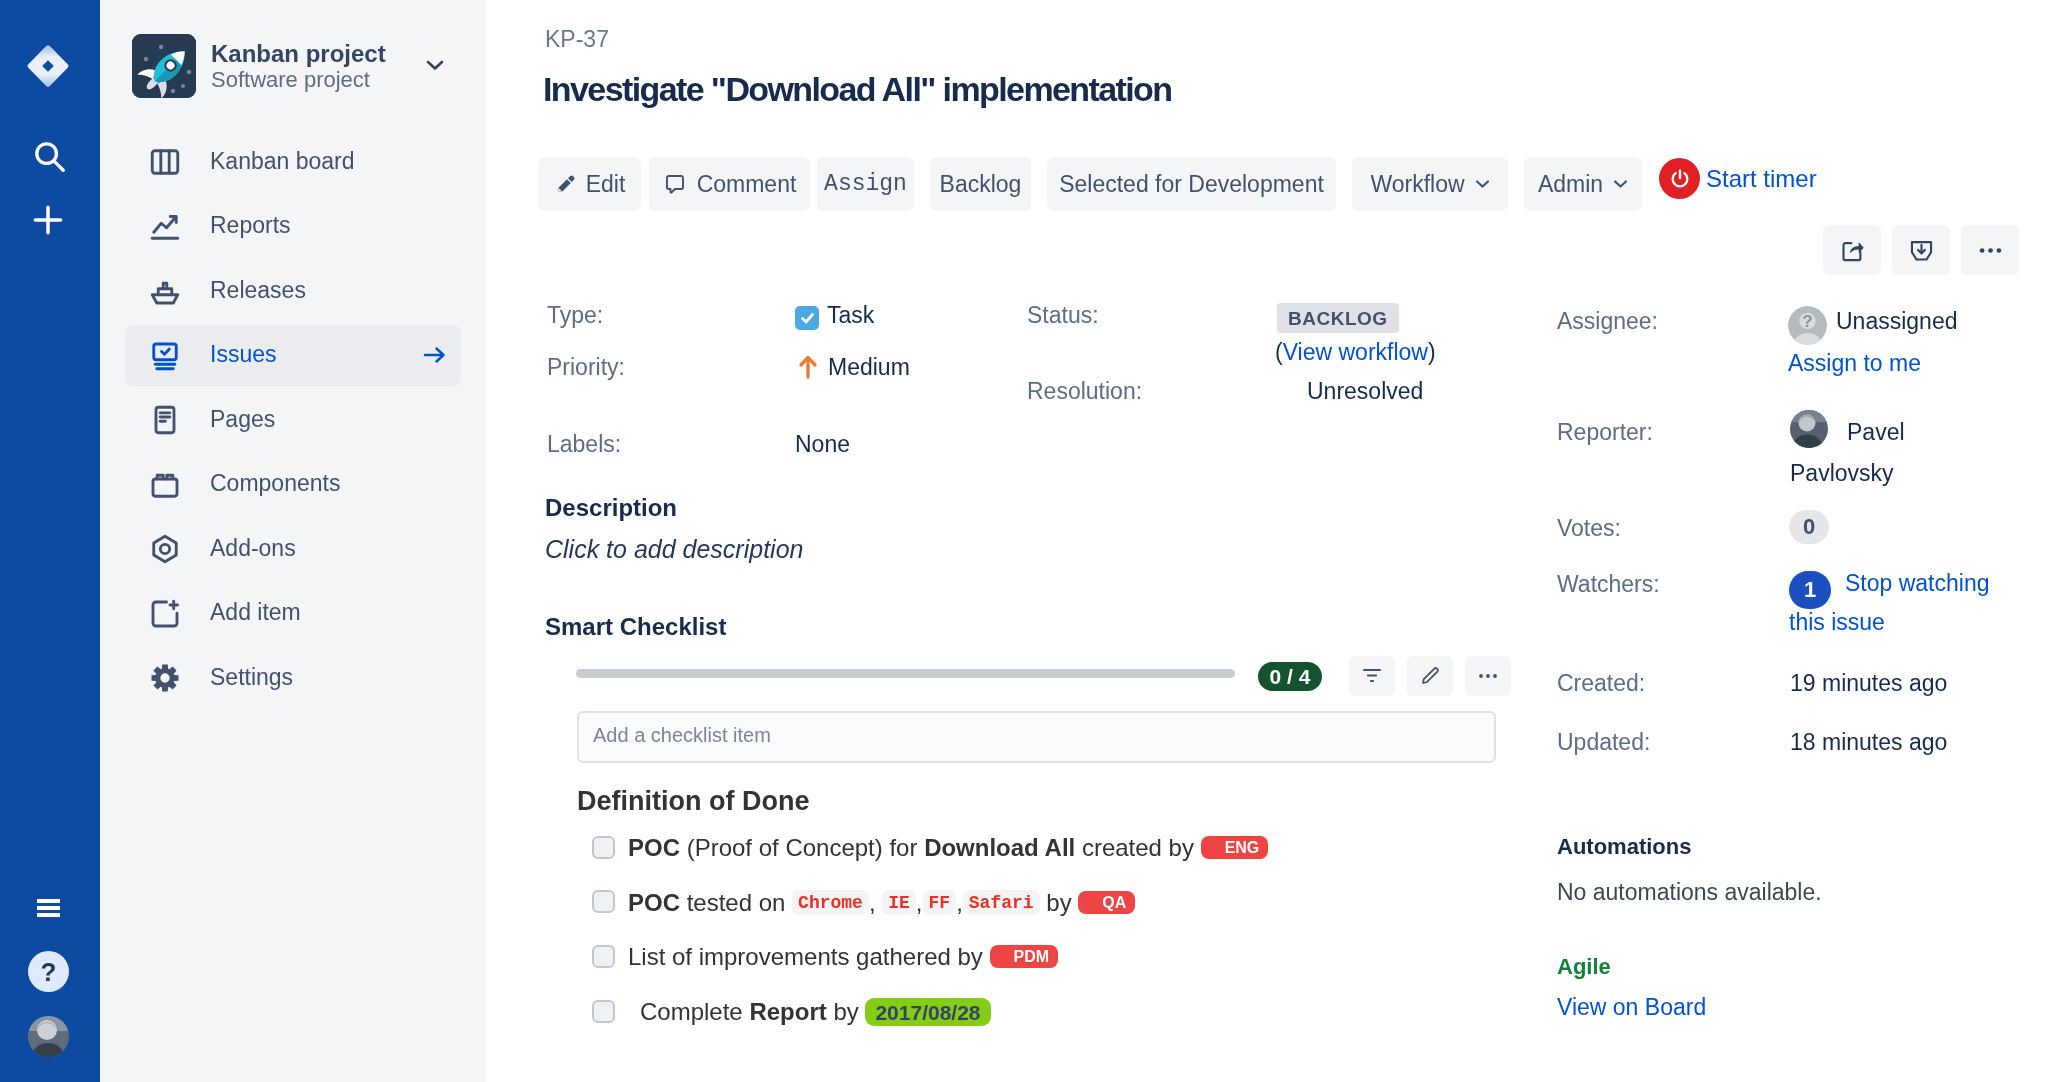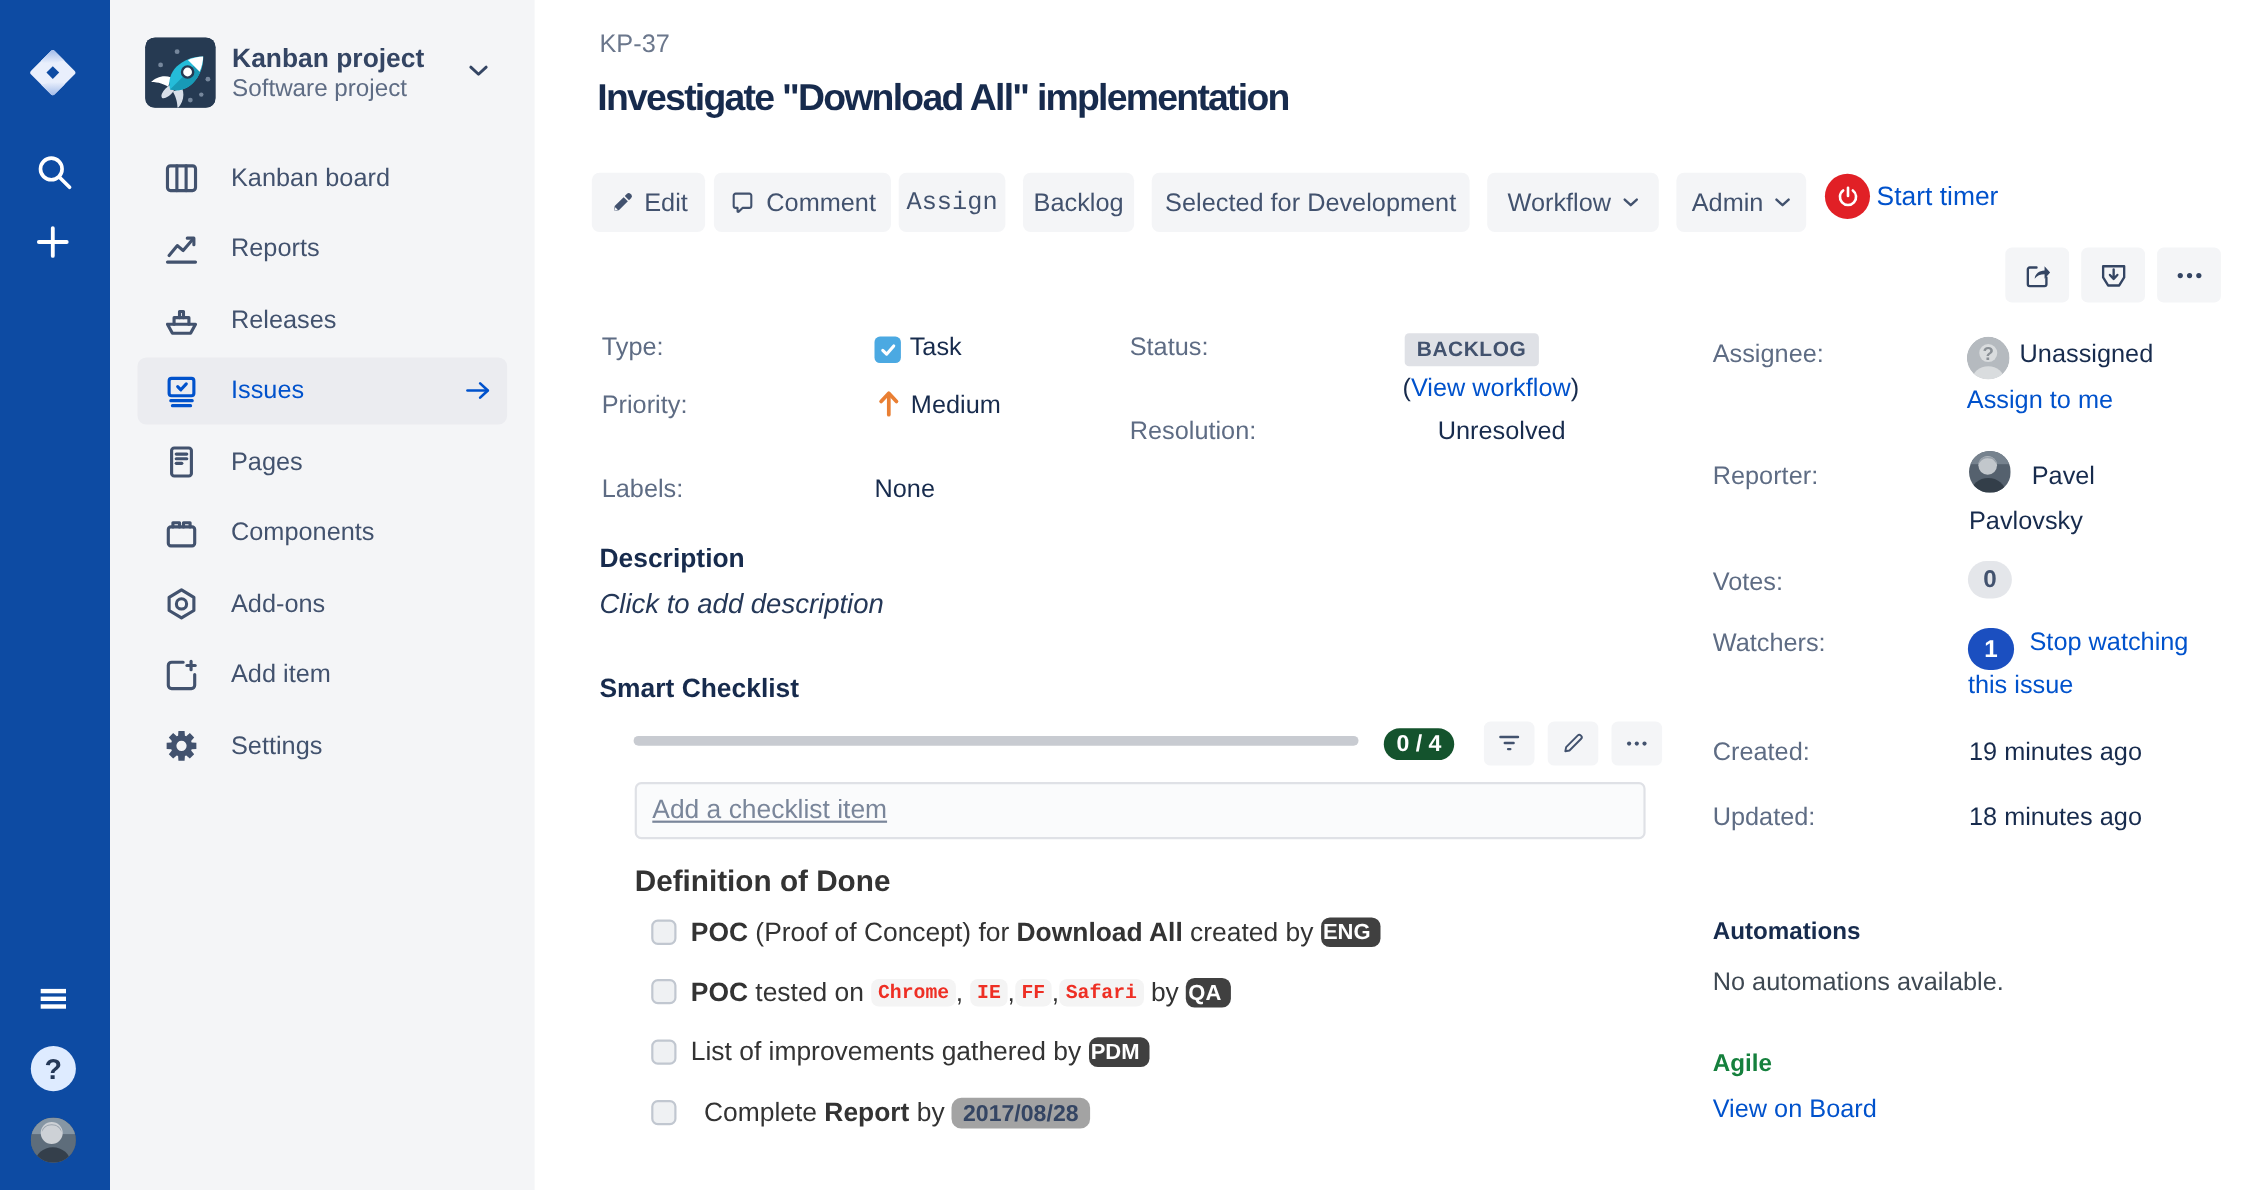--- a/index.html
+++ b/index.html
@@ -2,21 +2,21 @@
 <html><head>
 <meta charset="utf-8">
 <style>
 html,body{margin:0;padding:0;}
 body{width:2048px;height:1082px;position:relative;background:#fff;font-family:"Liberation Sans",sans-serif;overflow:hidden;}
 .abs{position:absolute;line-height:1;}
 .lbl{color:#5E6C84;font-size:23px;}
 .val{color:#172B4D;font-size:23px;}
 .btn{position:absolute;top:157px;height:54px;background:#F4F5F7;border-radius:7px;color:#42526E;font-size:23px;display:flex;align-items:center;justify-content:center;box-sizing:border-box;}
 .navtext{color:#42526E;font-size:23px;}
-.badge{display:inline-block;background:#404040;color:#fff;font-weight:bold;font-size:20px;border-radius:8px;padding:4px 9px 3px 2px;line-height:1;}
+.badge{display:inline-block;background:#ef4444;color:#fff;font-weight:bold;font-size:16px;border-radius:8px;padding:4px 9px 3px 24px;line-height:1;}
 .chip{display:inline-block;background:#F4F4F4;color:#EE2F24;font-family:"Liberation Mono",monospace;font-weight:bold;font-size:18px;border-radius:7px;padding:4px 6px 3px 6px;line-height:1;}
 .iconbtn{position:absolute;background:#F4F5F7;border-radius:6px;display:flex;align-items:center;justify-content:center;}
 </style>
 </head>
 <body>
 
 <div class="abs" style="left:0;top:0;width:100px;height:1082px;background:#0D4BA3;"></div>
 <div class="abs" id="jira-logo" style="left:26px;top:44px;">
 <svg width="44" height="44" viewBox="0 0 44 44">
 <defs>
@@ -252,31 +252,31 @@
     </svg>
 </div>
 <div class="iconbtn" style="left:1465px;top:656px;width:46px;height:40px;">
 <svg width="24" height="24" viewBox="0 0 24 24" fill="#42526E">
       <circle cx="5" cy="12" r="1.9"></circle>
       <circle cx="12" cy="12" r="1.9"></circle>
       <circle cx="19" cy="12" r="1.9"></circle>
     </svg>
 </div>
 <div class="abs" style="left:577px;top:711px;width:919px;height:52px;box-sizing:border-box;border:2px solid #DFE1E6;background:#FAFBFC;border-radius:6px;"></div>
-<div class="abs" style="left:593px;top:725px;font-size:24px;color:#7A869A;text-decoration:underline;">Add a checklist item</div>
+<div class="abs" style="left:593px;top:725px;font-size:20px;color:#7A869A;">Add a checklist item</div>
 
 <div class="abs" style="left:577px;top:788px;font-size:27px;font-weight:bold;color:#333333;">Definition of Done</div>
 <div class="abs" style="left:592px;top:836px;width:23px;height:23px;box-sizing:border-box;border:2px solid #C1C7D0;background:#EFF1F3;border-radius:6px;"></div>
 <div class="abs" style="left:592px;top:890px;width:23px;height:23px;box-sizing:border-box;border:2px solid #C1C7D0;background:#EFF1F3;border-radius:6px;"></div>
 <div class="abs" style="left:592px;top:945px;width:23px;height:23px;box-sizing:border-box;border:2px solid #C1C7D0;background:#EFF1F3;border-radius:6px;"></div>
 <div class="abs" style="left:592px;top:1000px;width:23px;height:23px;box-sizing:border-box;border:2px solid #C1C7D0;background:#EFF1F3;border-radius:6px;"></div>
 <div class="abs" style="left:628px;top:832px;height:31px;display:flex;align-items:center;font-size:24px;color:#333333;white-space:nowrap;"><b>POC</b>&nbsp;(Proof of Concept) for&nbsp;<b>Download All</b>&nbsp;created by&nbsp;<span class="badge">ENG</span></div>
 <div class="abs" style="left:628px;top:887px;height:31px;display:flex;align-items:center;font-size:24px;color:#333333;white-space:nowrap;"><b>POC</b>&nbsp;tested on&nbsp;<span class="chip">Chrome</span>,&nbsp;<span class="chip">IE</span>,<span class="chip">FF</span>,<span class="chip">Safari</span>&nbsp;by&nbsp;<span class="badge">QA</span></div>
 <div class="abs" style="left:628px;top:941px;height:31px;display:flex;align-items:center;font-size:24px;color:#333333;white-space:nowrap;">List of improvements gathered by&nbsp;<span class="badge">PDM</span></div>
-<div class="abs" style="left:640px;top:996px;height:31px;display:flex;align-items:center;font-size:24px;color:#333333;white-space:nowrap;">Complete&nbsp;<b>Report</b>&nbsp;by&nbsp;<span style="display:inline-block;background:#a3a3a3;color:#344563;font-weight:bold;font-size:21px;border-radius:9px;padding:4px 10px 3px 10px;line-height:1;">2017/08/28</span></div>
+<div class="abs" style="left:640px;top:996px;height:31px;display:flex;align-items:center;font-size:24px;color:#333333;white-space:nowrap;">Complete&nbsp;<b>Report</b>&nbsp;by&nbsp;<span style="display:inline-block;background:#84cc16;color:#344563;font-weight:bold;font-size:21px;border-radius:9px;padding:4px 10px 3px 10px;line-height:1;">2017/08/28</span></div>
 
 <div class="abs lbl" style="left:1557px;top:310px;">Assignee:</div>
 <div class="abs" style="left:1788px;top:306px;width:39px;height:39px;border-radius:50%;overflow:hidden;">
 <svg width="39" height="39" viewBox="0 0 39 39">
       <circle cx="19.5" cy="19.5" r="19.5" fill="#B5BABF"></circle>
       <circle cx="19.5" cy="15" r="8.2" fill="#D9DCDE"></circle>
       <path d="M5 39 a14.5 12 0 0 1 29 0 Z" fill="#D9DCDE"></path>
       <text x="19.5" y="21" text-anchor="middle" font-family="Liberation Sans,sans-serif" font-size="17" font-weight="bold" fill="#8A9096">?</text>
     </svg>
 </div>

